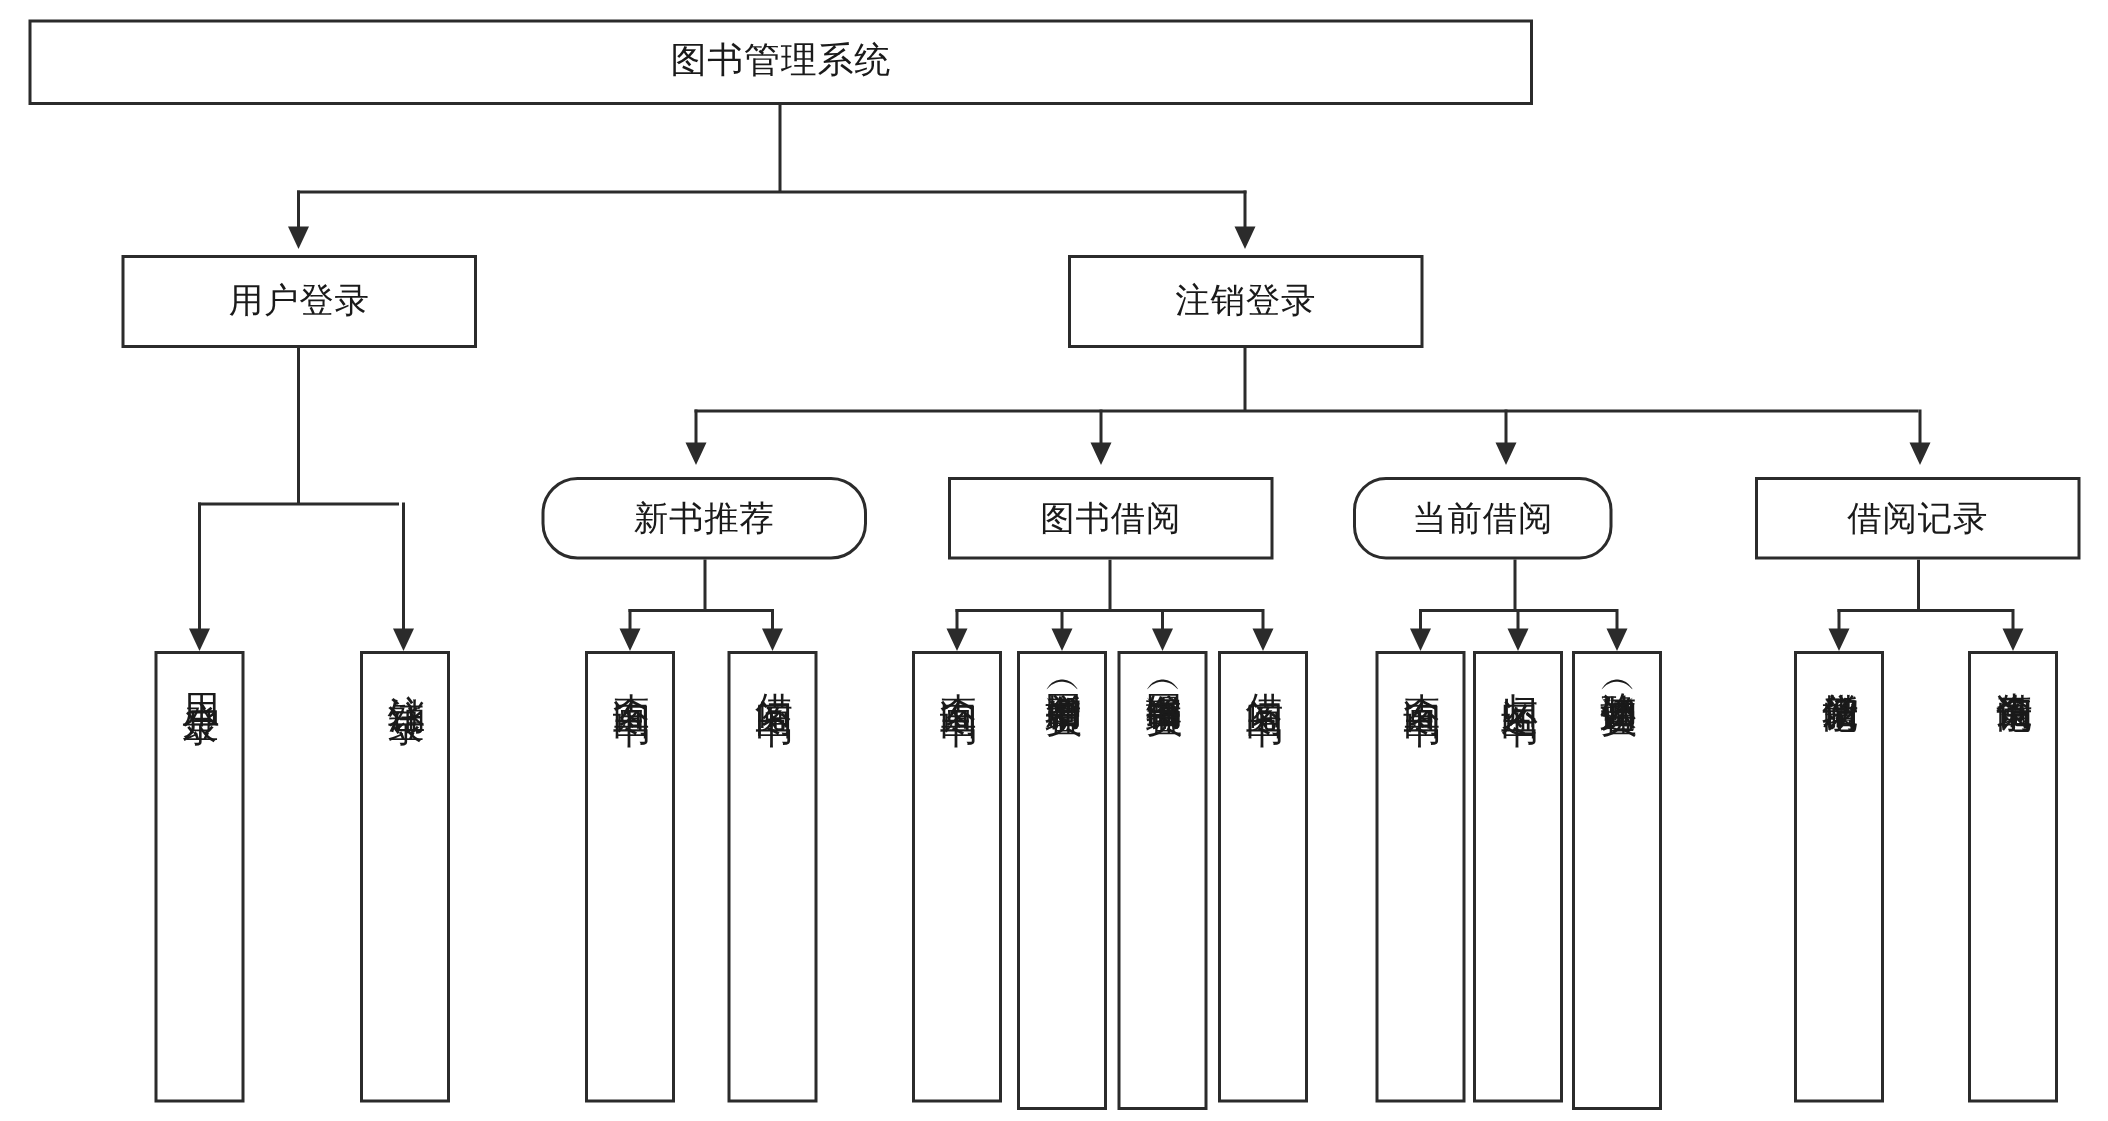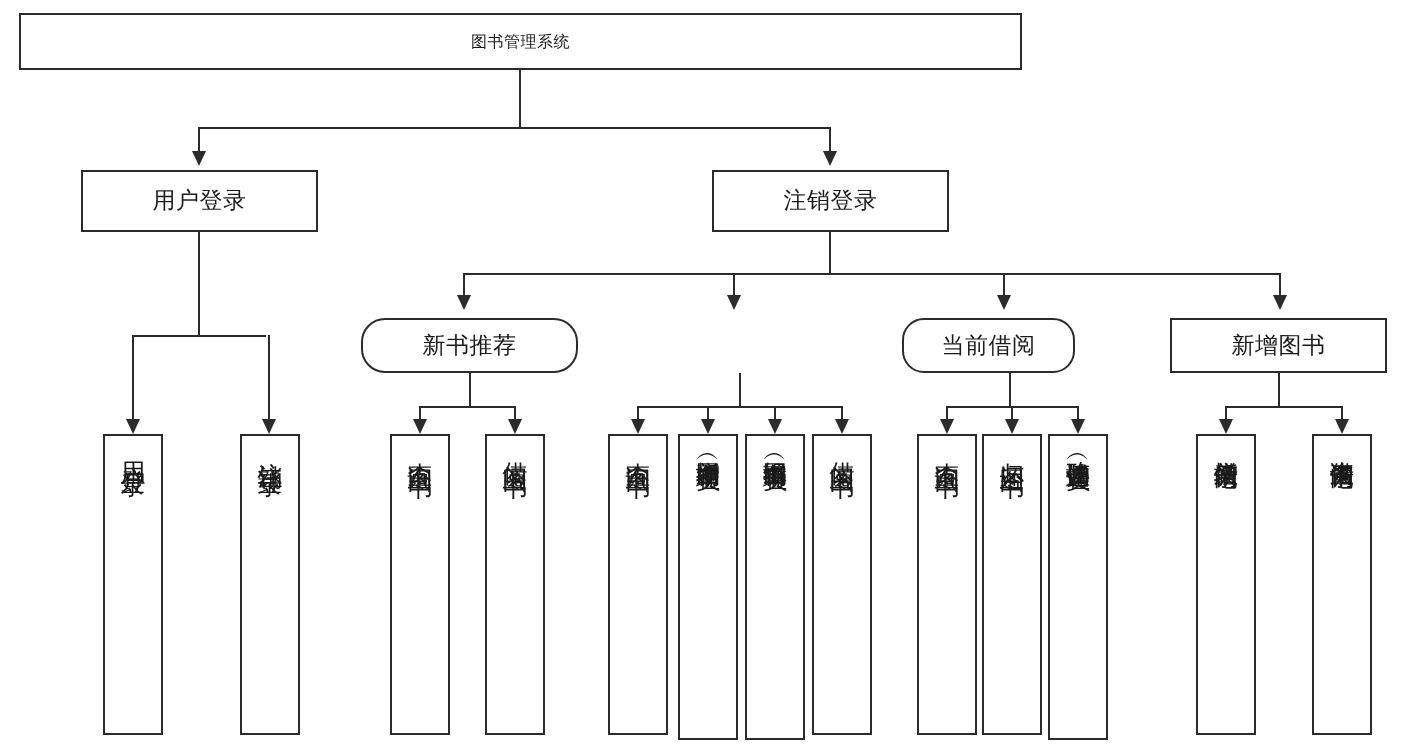--- a/index.html
+++ b/index.html
@@ -18,21 +18,21 @@
     z-index:3;
   }
   .node .lbl{
     display:block;
     text-align:center;
     line-height:1.12;
     letter-spacing:0.5px;
   }
   
   .node.h .lbl{font-size:23px;}
-  .node.root .lbl{font-size:16px;}
+  .node.root .lbl{font-size:24px;}
 
   
   .node.v{align-items:flex-start;padding-top:6px;}
   .node.v .lbl{
     writing-mode:vertical-rl;
     text-orientation:upright;
     font-size:25px;
     line-height:1.0;
     letter-spacing:4px;
     white-space:nowrap;
@@ -98,25 +98,28 @@
   <div class="vline" style="left:733px;top:273px;height:23px;"></div>
   <div class="arrow" style="left:727px;top:295px;"></div>
   <div class="vline" style="left:1003px;top:273px;height:23px;"></div>
   <div class="arrow" style="left:997px;top:295px;"></div>
   <div class="vline" style="left:1279px;top:273px;height:23px;"></div>
   <div class="arrow" style="left:1273px;top:295px;"></div>
 
   <div class="node h" style="left:361px;top:318px;width:217px;height:55px;border-radius:24px;">
     <span class="lbl">新书推荐</span>
   </div>
+  <div class="node h" style="left:632px;top:318px;width:217px;height:55px;">
+    <span class="lbl">图书借阅</span>
+  </div>
   <div class="node h" style="left:902px;top:318px;width:173px;height:55px;border-radius:22px;">
     <span class="lbl">当前借阅</span>
   </div>
   <div class="node h" style="left:1170px;top:318px;width:217px;height:55px;">
-    <span class="lbl">新增图书</span>
+    <span class="lbl">借阅记录</span>
   </div>
 
   <div class="vline" style="left:469px;top:373px;height:34px;"></div>
   <div class="hline" style="left:419px;top:406px;width:97px;"></div>
   <div class="vline" style="left:419px;top:406px;height:14px;"></div>
   <div class="arrow" style="left:413px;top:419px;"></div>
   <div class="vline" style="left:514px;top:406px;height:14px;"></div>
   <div class="arrow" style="left:508px;top:419px;"></div>
 
   <div class="vline" style="left:739px;top:373px;height:34px;"></div>

